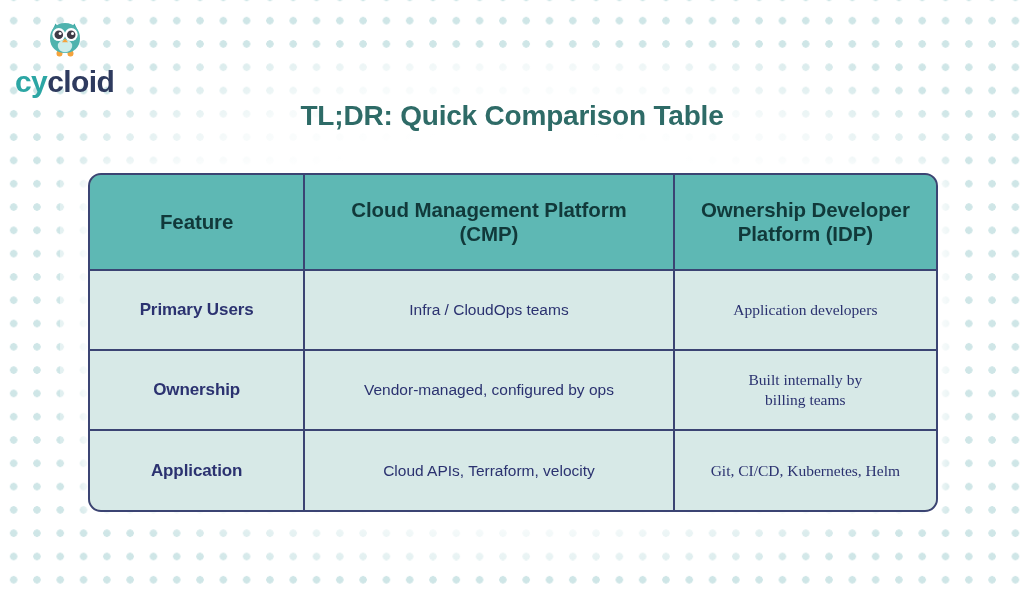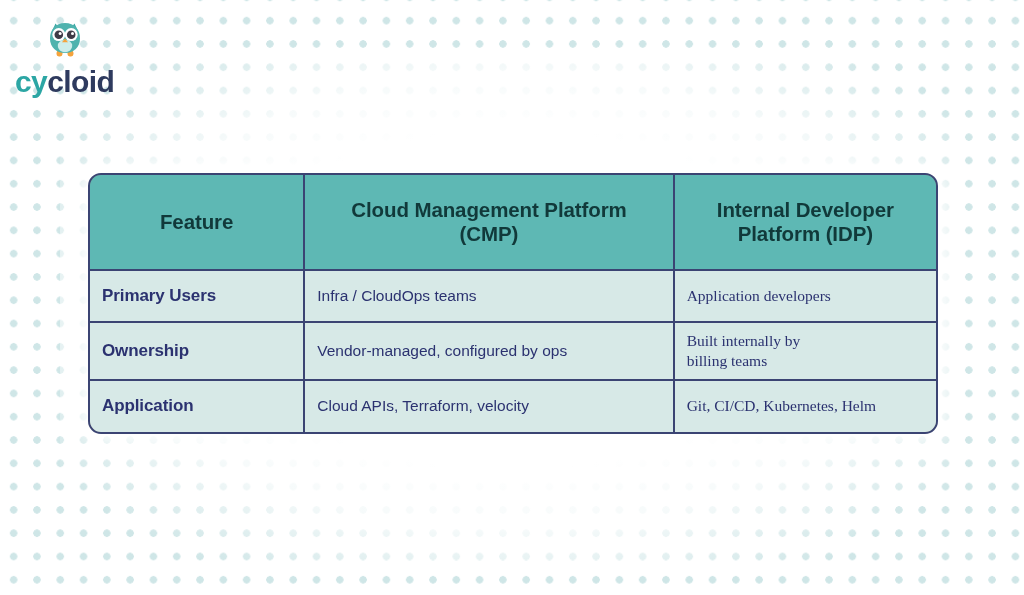--- a/index.html
+++ b/index.html
@@ -122,22 +122,23 @@
   }
   thead th:last-child { border-right: none; }
 
   tbody tr { border-top: 2px solid #3B4473; }
 
   tbody td {
     background: #D7E9E7;
     color: #2B3270;
     font-size: 15.5px;
     line-height: 1.28;
+    text-align: center;
     vertical-align: middle;
-    height: 52px;
+    height: 80px;
     padding: 8px 12px;
     border-right: 2px solid #3B4473;
   }
   tbody td:last-child { border-right: none; font-family: Liberation Serif, serif; }
 
   tbody td.feature-cell {
     font-weight: bold;
     font-size: 17px;
     letter-spacing: -0.1px;
   }
@@ -170,37 +171,38 @@
       <circle cx="11.8" cy="14.8" r="4.3" fill="#3E3A46"></circle>
       <circle cx="24.2" cy="14.8" r="4.3" fill="#3E3A46"></circle>
       <circle cx="13.1" cy="13.4" r="1.5" fill="#FFFFFF"></circle>
       <circle cx="25.5" cy="13.4" r="1.5" fill="#FFFFFF"></circle>
 
       <path d="M18 18.5 L21 22.2 L15 22.2 Z" fill="#F5A33C"></path>
     </svg>
     <div id="wordmark"><span class="wm-teal">cy</span><span class="wm-navy">cloid</span></div>
   </div>
 
+  <h1 id="page-title">TL;DR: Quick Comparison Table</h1>
 
   <div id="comparison-table-wrap">
     <table id="comparison-table">
       <colgroup>
         <col class="c-feature">
           <col class="c-cmp">
           <col class="c-idp">
       </colgroup>
       <thead>
         <tr>
           <th>Feature</th>
           <th>
             <span class="two-line">Cloud Management Platform</span>
             <span class="two-line">(CMP)</span>
           </th>
           <th>
-            <span class="two-line">Internal Developer</span>
+            <span class="two-line">Ownership Developer</span>
             <span class="two-line">Platform (IDP)</span>
           </th>
         </tr>
       </thead>
       <tbody>
         <tr>
           <td class="feature-cell">Primary Users</td>
           <td>Infra / CloudOps teams</td>
           <td>
             <span class="two-line">Application developers</span>

